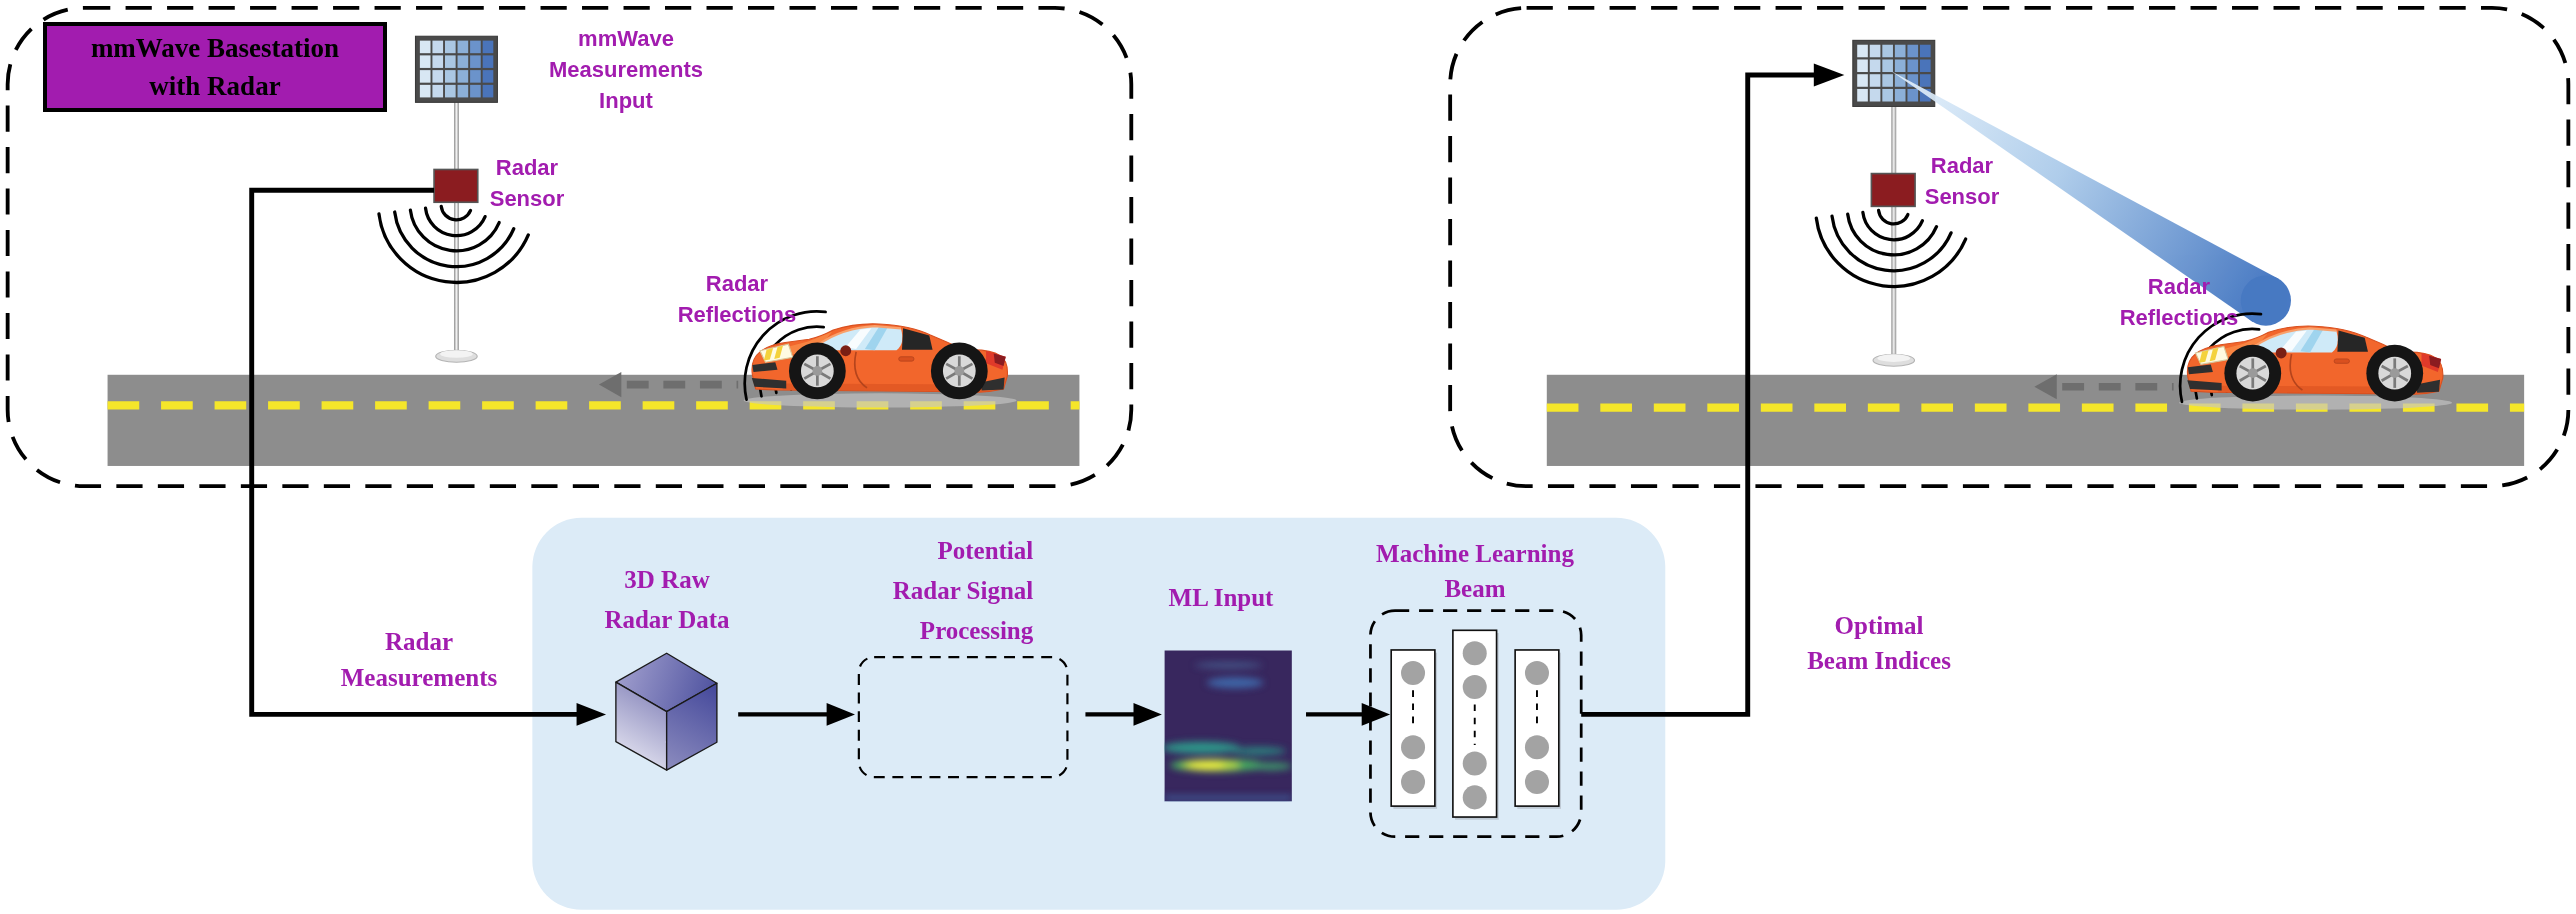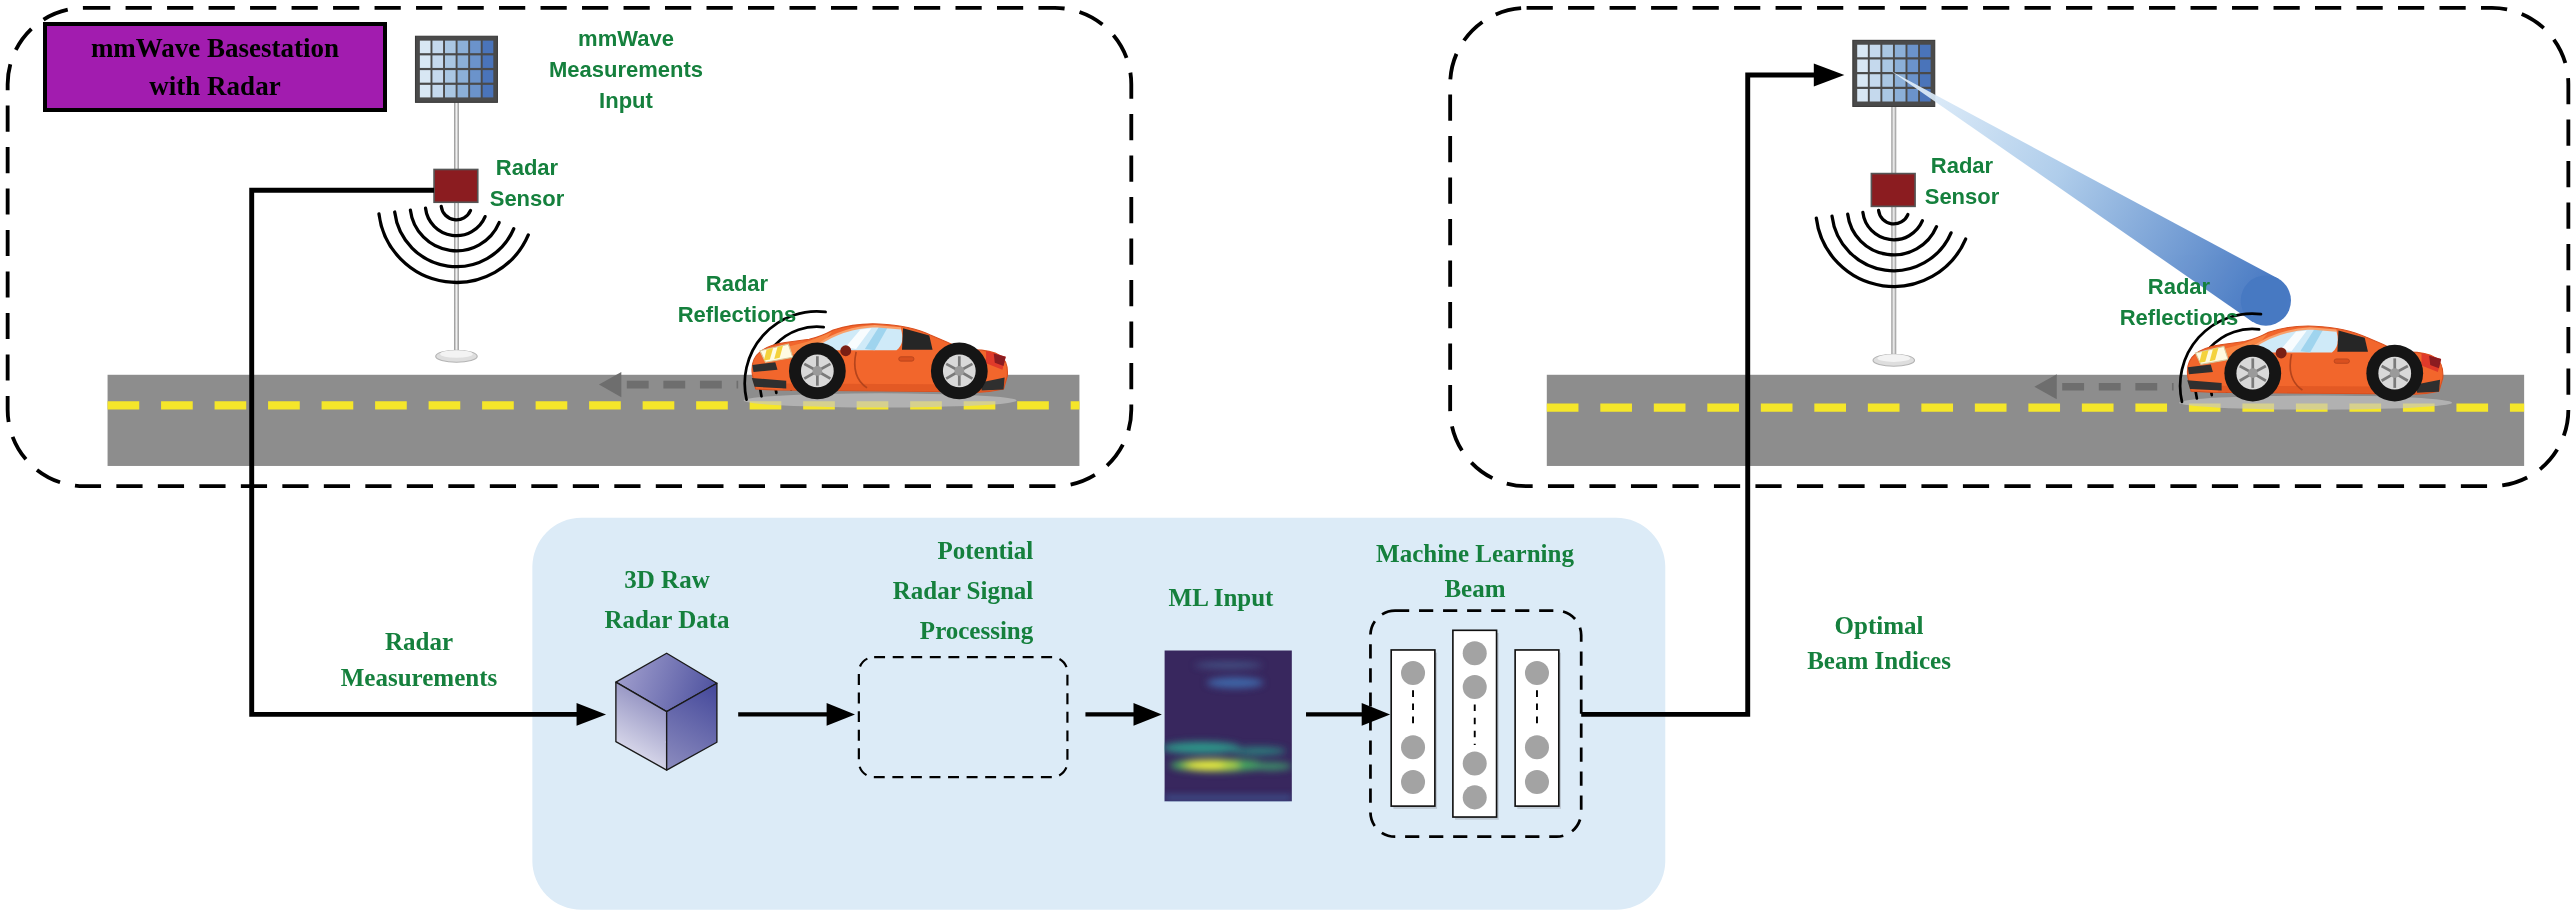--- a/index.html
+++ b/index.html
@@ -1,18 +1,18 @@
 <!DOCTYPE html>
 <html style="font-size:8.7px"><head>
 <meta charset="utf-8">
 <style>
   html,body{margin:0;padding:0;background:#ffffff;width:2576px;height:915px;overflow:hidden;}
   #stage{position:relative;width:2576px;height:915px;background:#ffffff;font-family:"Liberation Sans",sans-serif;}
   #gfx{position:absolute;left:0;top:0;z-index:1;}
-  .txt{position:absolute;z-index:2;transform:translateX(-50%);text-align:center;white-space:nowrap;color:#15803d;}
+  .txt{position:absolute;z-index:2;transform:translateX(-50%);text-align:center;white-space:nowrap;color:#a21caf;}
   .serif{font-family:"Liberation Serif","DejaVu Serif",serif;font-weight:700;font-size:25px;line-height:36px;}
   .sans{font-family:"Liberation Sans","DejaVu Sans",sans-serif;font-weight:600;font-size:22px;line-height:31px;}
   .title-box{position:absolute;left:43px;top:22px;width:344px;height:90px;z-index:2;border:4.9px solid #000;
     background:#a21caf;box-sizing:border-box;display:flex;flex-direction:column;justify-content:center;
     font-family:"Liberation Serif","DejaVu Serif",serif;font-weight:700;font-size:27px;line-height:38px;text-align:center;}
   .lh74{line-height:40px;} .lh65{line-height:35px;}
   .cap{font-size:26px;}
 </style>
 </head>
 <body>

